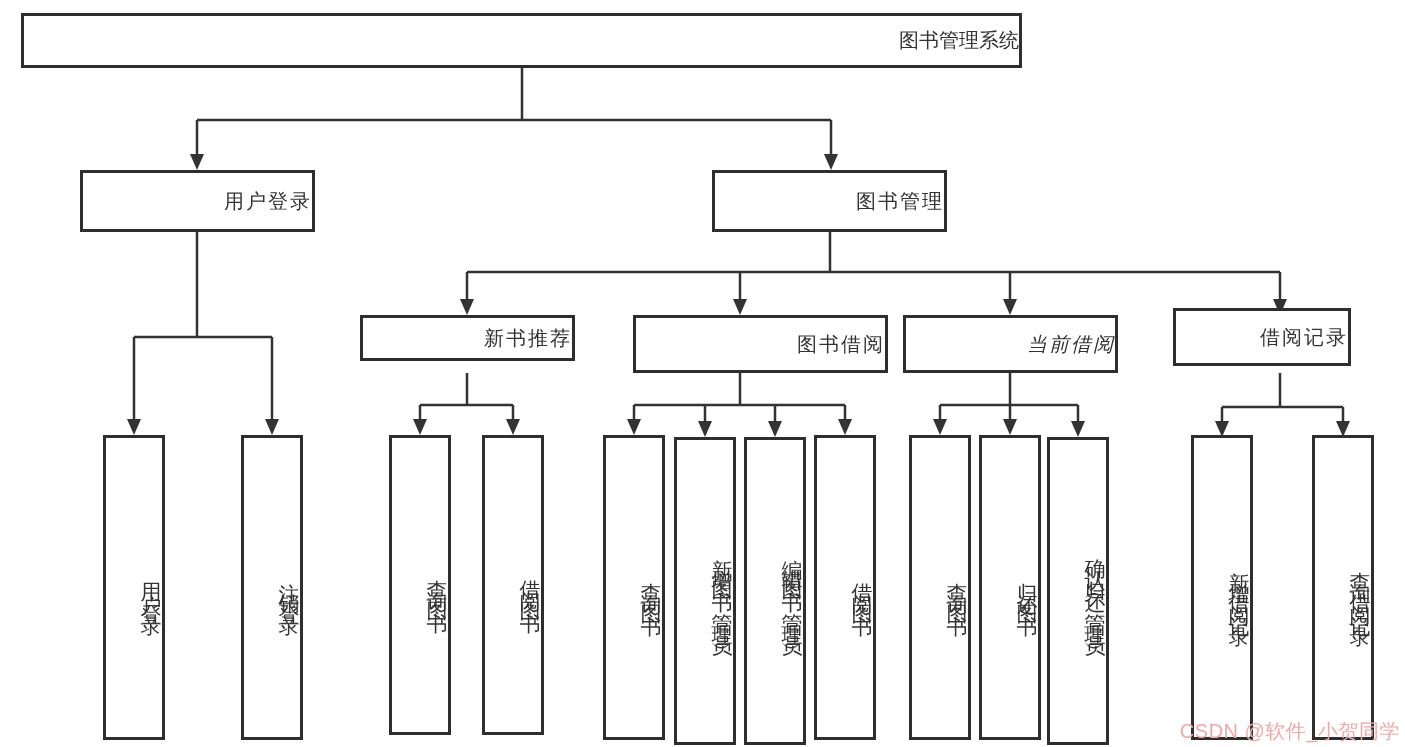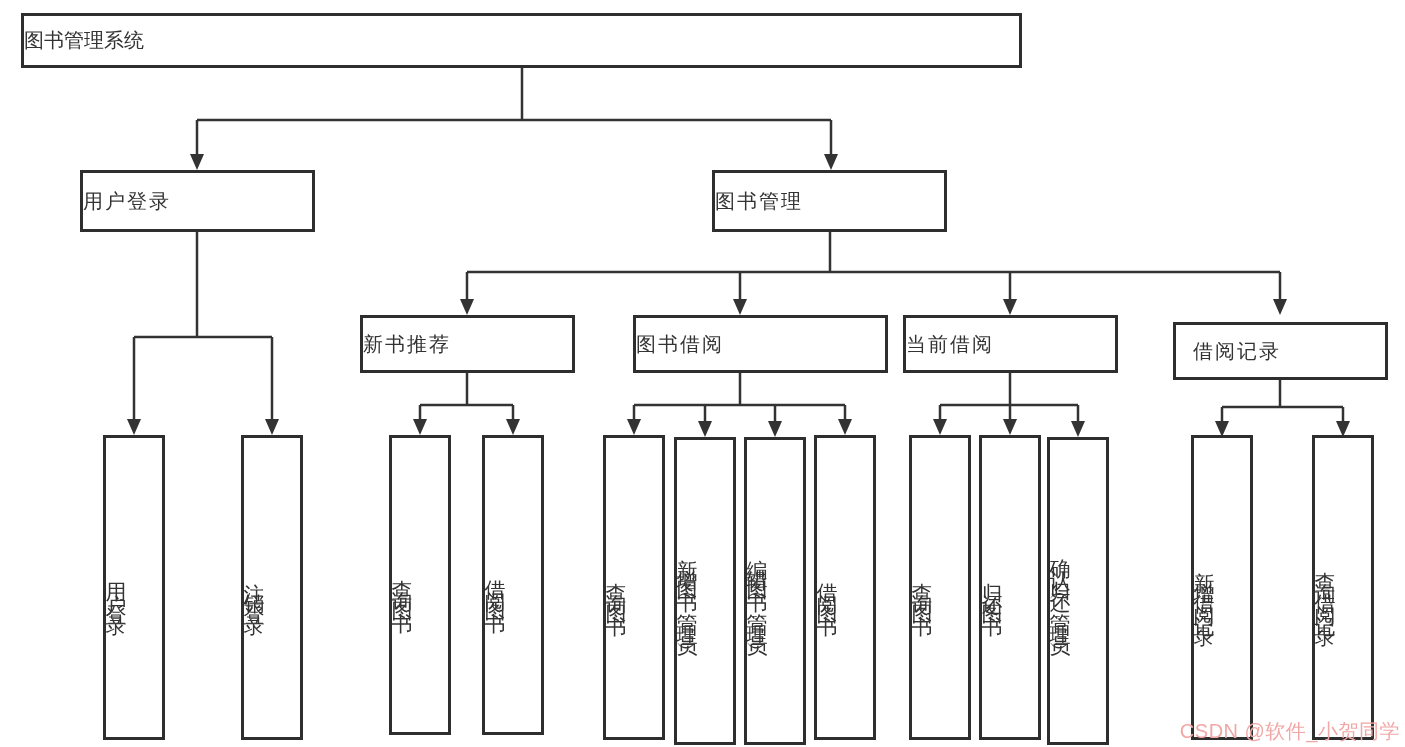--- a/index.html
+++ b/index.html
@@ -18,21 +18,21 @@
     width: 1405px; height: 747px;
     pointer-events: none;
   }
   .node {
     position: absolute;
     box-sizing: border-box;
     border: 3px solid #2e2e2e;
     background: #ffffff;
     display: flex;
     align-items: center;
-    justify-content: flex-start;
+    justify-content: flex-end;
     text-align: center;
   }
   .node.h-label { font-size: 20px; letter-spacing: 2px; }
   .node.root-box { border-width: 3px; font-size: 20px; }
   .leaf span.vtext {
     writing-mode: vertical-rl;
     text-orientation: mixed;
     font-size: 21px;
     letter-spacing: 11px;
     line-height: 1;
@@ -124,30 +124,30 @@
     <span>图书管理系统</span>
   </div>
 
   <div class="node h-label" style="left:80px; top:170px; width:235px; height:62px;">
     <span>用户登录</span>
   </div>
   <div class="node h-label" style="left:712px; top:170px; width:235px; height:62px;">
     <span>图书管理</span>
   </div>
 
-  <div class="node h-label" style="left:360px; top:315px; width:215px; height:58px;">
+  <div class="node h-label" style="left:360px; top:315px; width:215px; height:46px;">
     <span>新书推荐</span>
   </div>
   <div class="node h-label" style="left:633px; top:315px; width:255px; height:58px;">
     <span>图书借阅</span>
   </div>
-  <div class="node h-label" style="left:903px; top:315px; width:215px; height:58px;">
+  <div class="node h-label" style="left:903px; top:315px; width:215px; height:58px;font-style:italic;">
     <span>当前借阅</span>
   </div>
-  <div class="node h-label" style="left:1173px; top:322px; width:215px; height:58px;padding-left:17px;">
+  <div class="node h-label" style="left:1173px; top:308px; width:178px; height:58px;padding-left:17px;">
     <span>借阅记录</span>
   </div>
 
   <div class="node leaf" style="left:103px; top:435px; width:62px; height:305px;">
     <span class="vtext">用户登录</span>
   </div>
   <div class="node leaf" style="left:241px; top:435px; width:62px; height:305px;">
     <span class="vtext">注销登录</span>
   </div>
 

